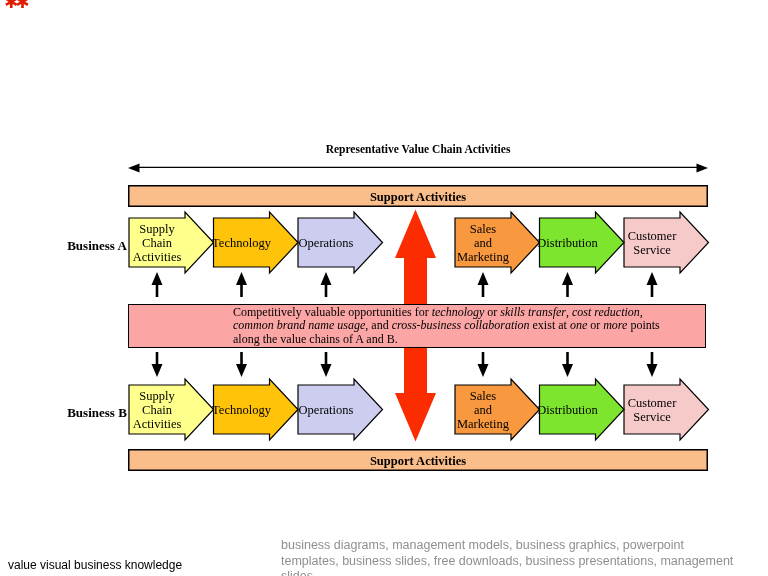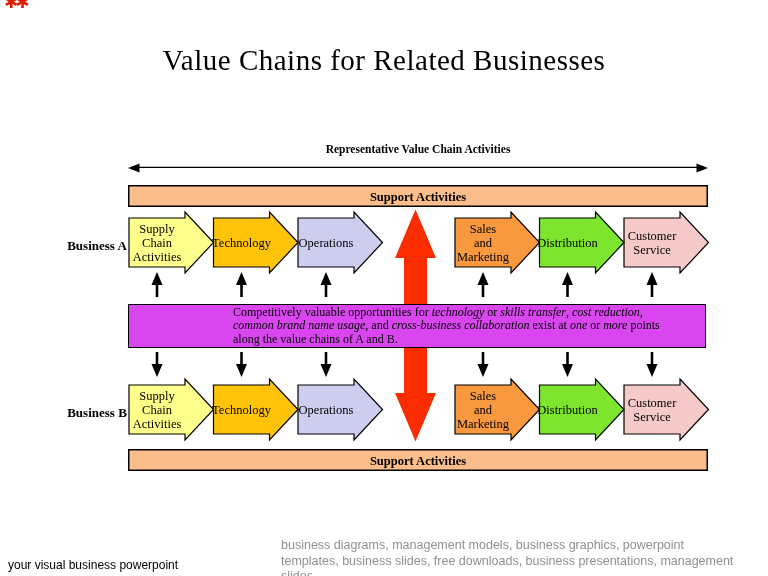--- a/index.html
+++ b/index.html
@@ -15,21 +15,21 @@
     position:absolute;left:0;top:44px;width:768px;text-align:center;
     font-size:29px;font-weight:400;letter-spacing:0.5px;
   }
   svg text{font-family:"Liberation Serif","DejaVu Serif",serif;fill:#000;}
   .axis-label{font-size:11.5px;font-weight:bold;}
   .bar-label{font-size:12.5px;font-weight:bold;}
   .biz-label{font-size:13px;font-weight:bold;}
   .chev-label{font-size:12.5px;}
   .note-box{
     position:absolute;left:128px;top:304px;width:578px;height:44px;
-    background:#d946ef;border:1.5px solid #000;box-sizing:border-box;
+    background:#fca5a5;border:1.5px solid #000;box-sizing:border-box;
     font-size:12px;line-height:13.4px;padding:1px 38px 0 104px;
   }
   .note-box i{font-style:italic;}
   .footer-url{
     position:absolute;left:8px;top:535px;
     font-family:"Liberation Sans","DejaVu Sans",sans-serif;
     font-size:19px;font-weight:bold;color:#2526c8;text-decoration:none;
   }
   .footer-tagline{
     position:absolute;left:8px;top:558px;
@@ -42,21 +42,20 @@
     font-size:12.5px;line-height:15.5px;color:#8f8f8f;
   }
 </style>
 </head>
 <body>
 
 <div class="stage">
 
   <div class="corner-mark">✱✱</div>
 
-  <div class="title">Value Chains for Related Businesses</div>
 
   <svg style="position:absolute;left:0;top:0;" width="768" height="576" viewBox="0 0 768 576">
 
     <text class="axis-label" x="418" y="153" text-anchor="middle">Representative Value Chain Activities</text>
     <g fill="#000" stroke="none">
       <path d="M138,167.4 H698" stroke="#000" stroke-width="1.4"></path>
       <path d="M128,168 L139.5,163.4 V172.6 Z"></path>
       <path d="M708,168 L696.5,163.4 V172.6 Z"></path>
     </g>
 
@@ -145,16 +144,16 @@
         <path stroke="none" d="M562,364 H573 L567.5,377 Z"></path>
       <path d="M652,352 V365"></path>
         <path stroke="none" d="M646.5,364 H657.5 L652,377 Z"></path>
     </g>
   </svg>
 
   <div class="note-box">
     <span>Competitively valuable opportunities for </span><i>technology</i><span> or </span><i>skills transfer</i><span>, </span><i>cost reduction</i><span>, </span><i>common brand name usage</i><span>, and </span><i>cross-business collaboration</i><span> exist at </span><i>one</i><span> or </span><i>more</i><span> points along the value chains of A and B.</span>
   </div>
 
-  <div class="footer-tagline">your visual business powerpoint</div>
+  <div class="footer-tagline">value visual business knowledge</div>
   <div class="footer-desc">business diagrams, management models, business graphics, powerpoint templates, business slides, free downloads, business presentations, management slides</div>
 
 </div>
 
 </body></html>

